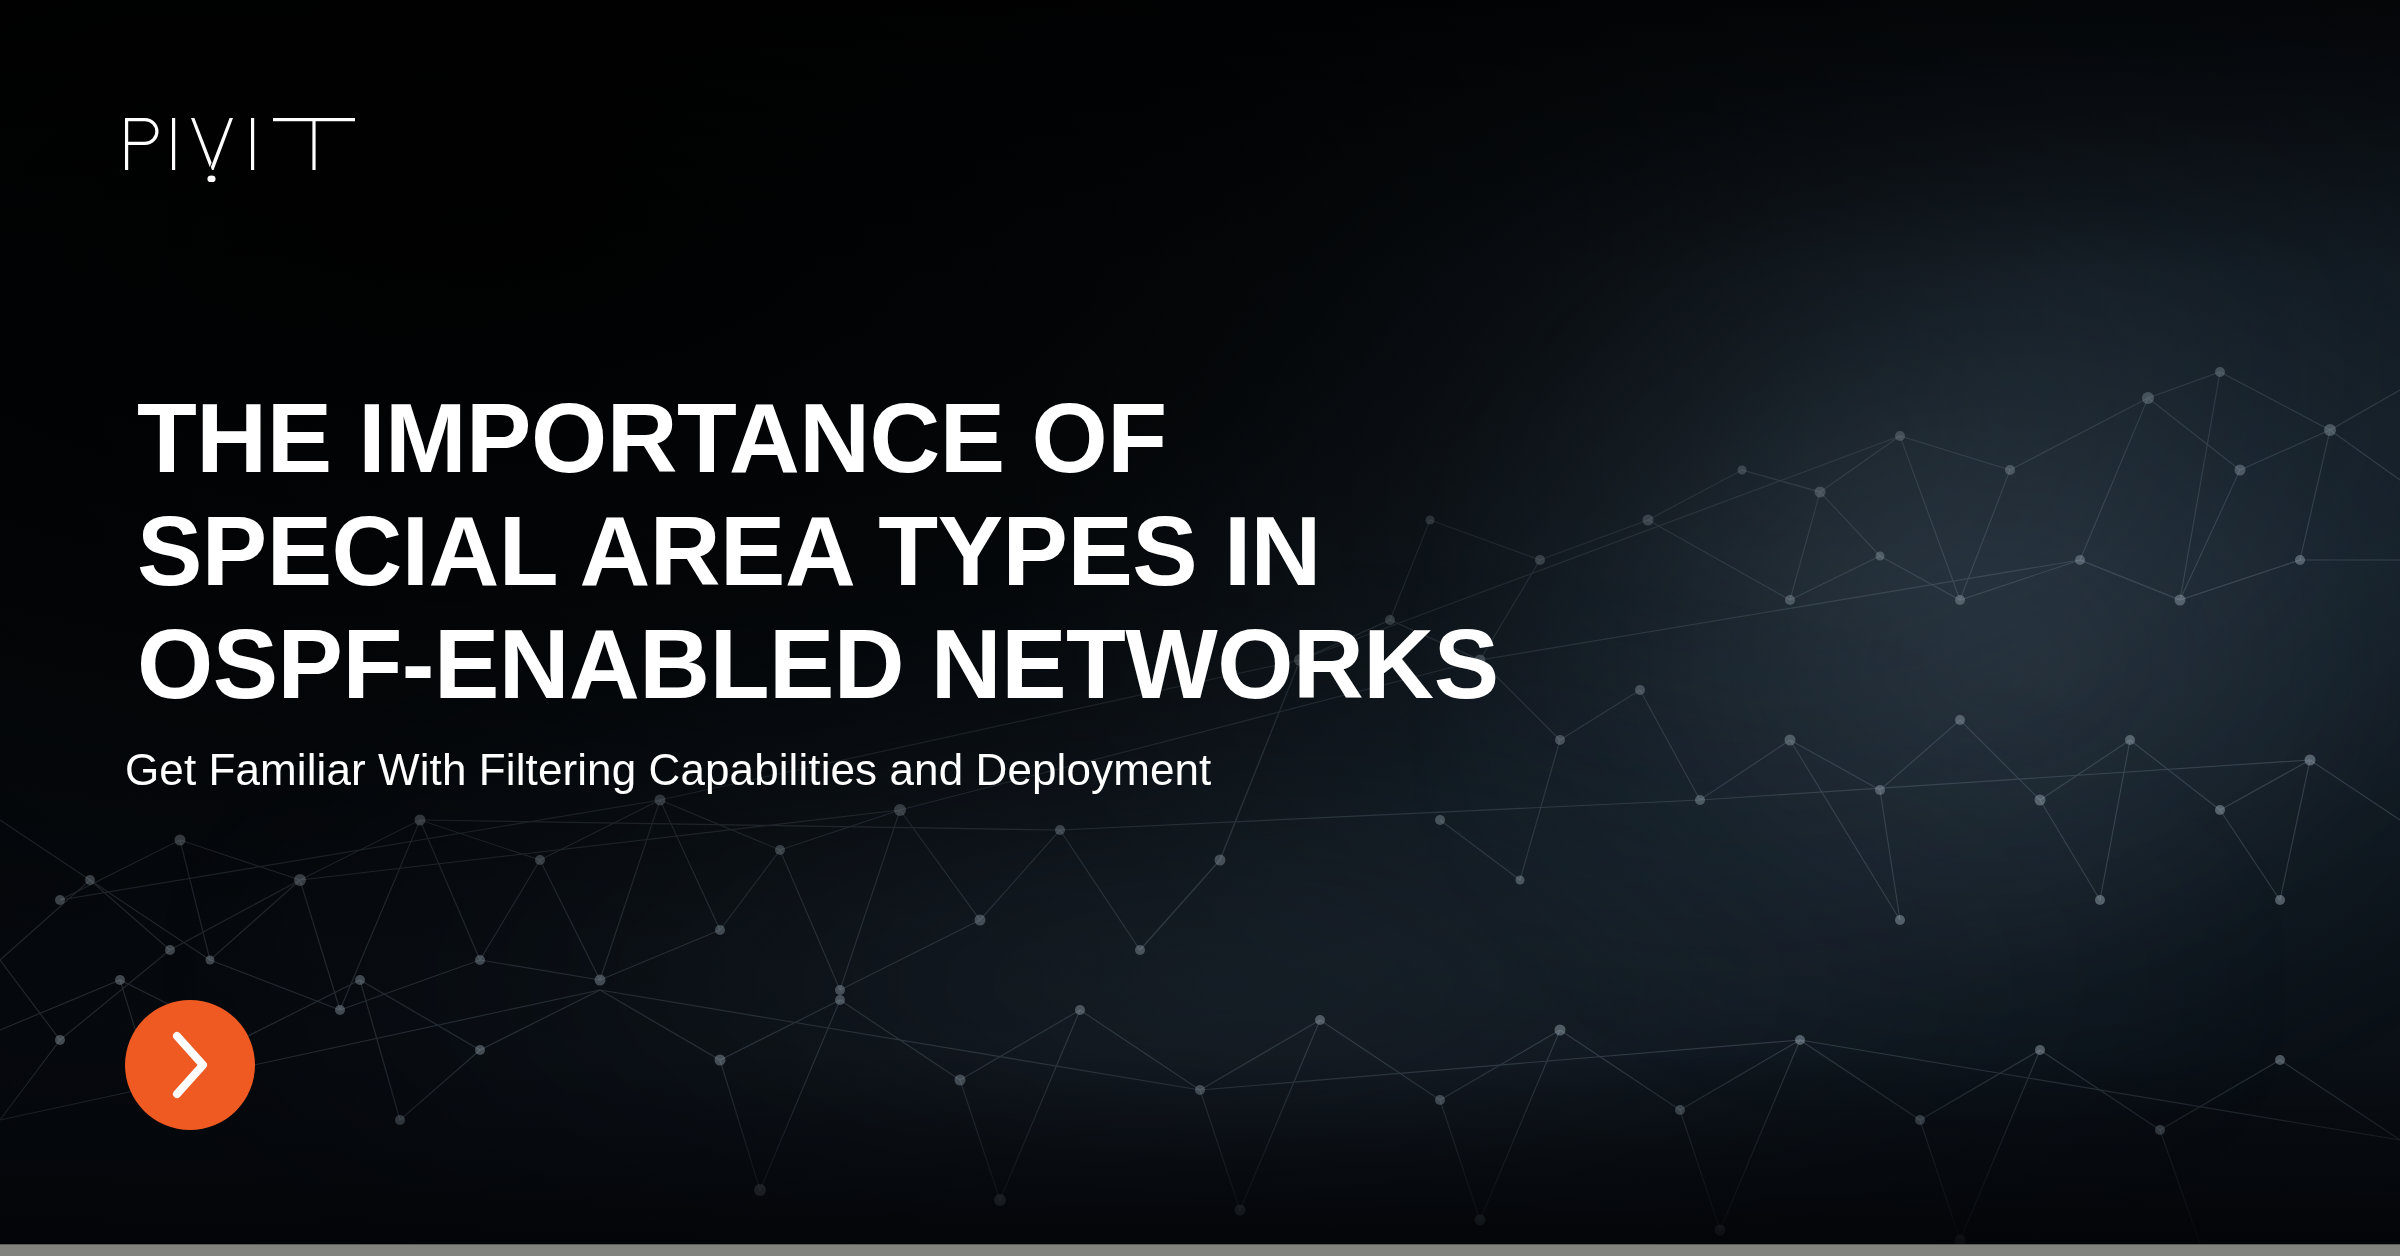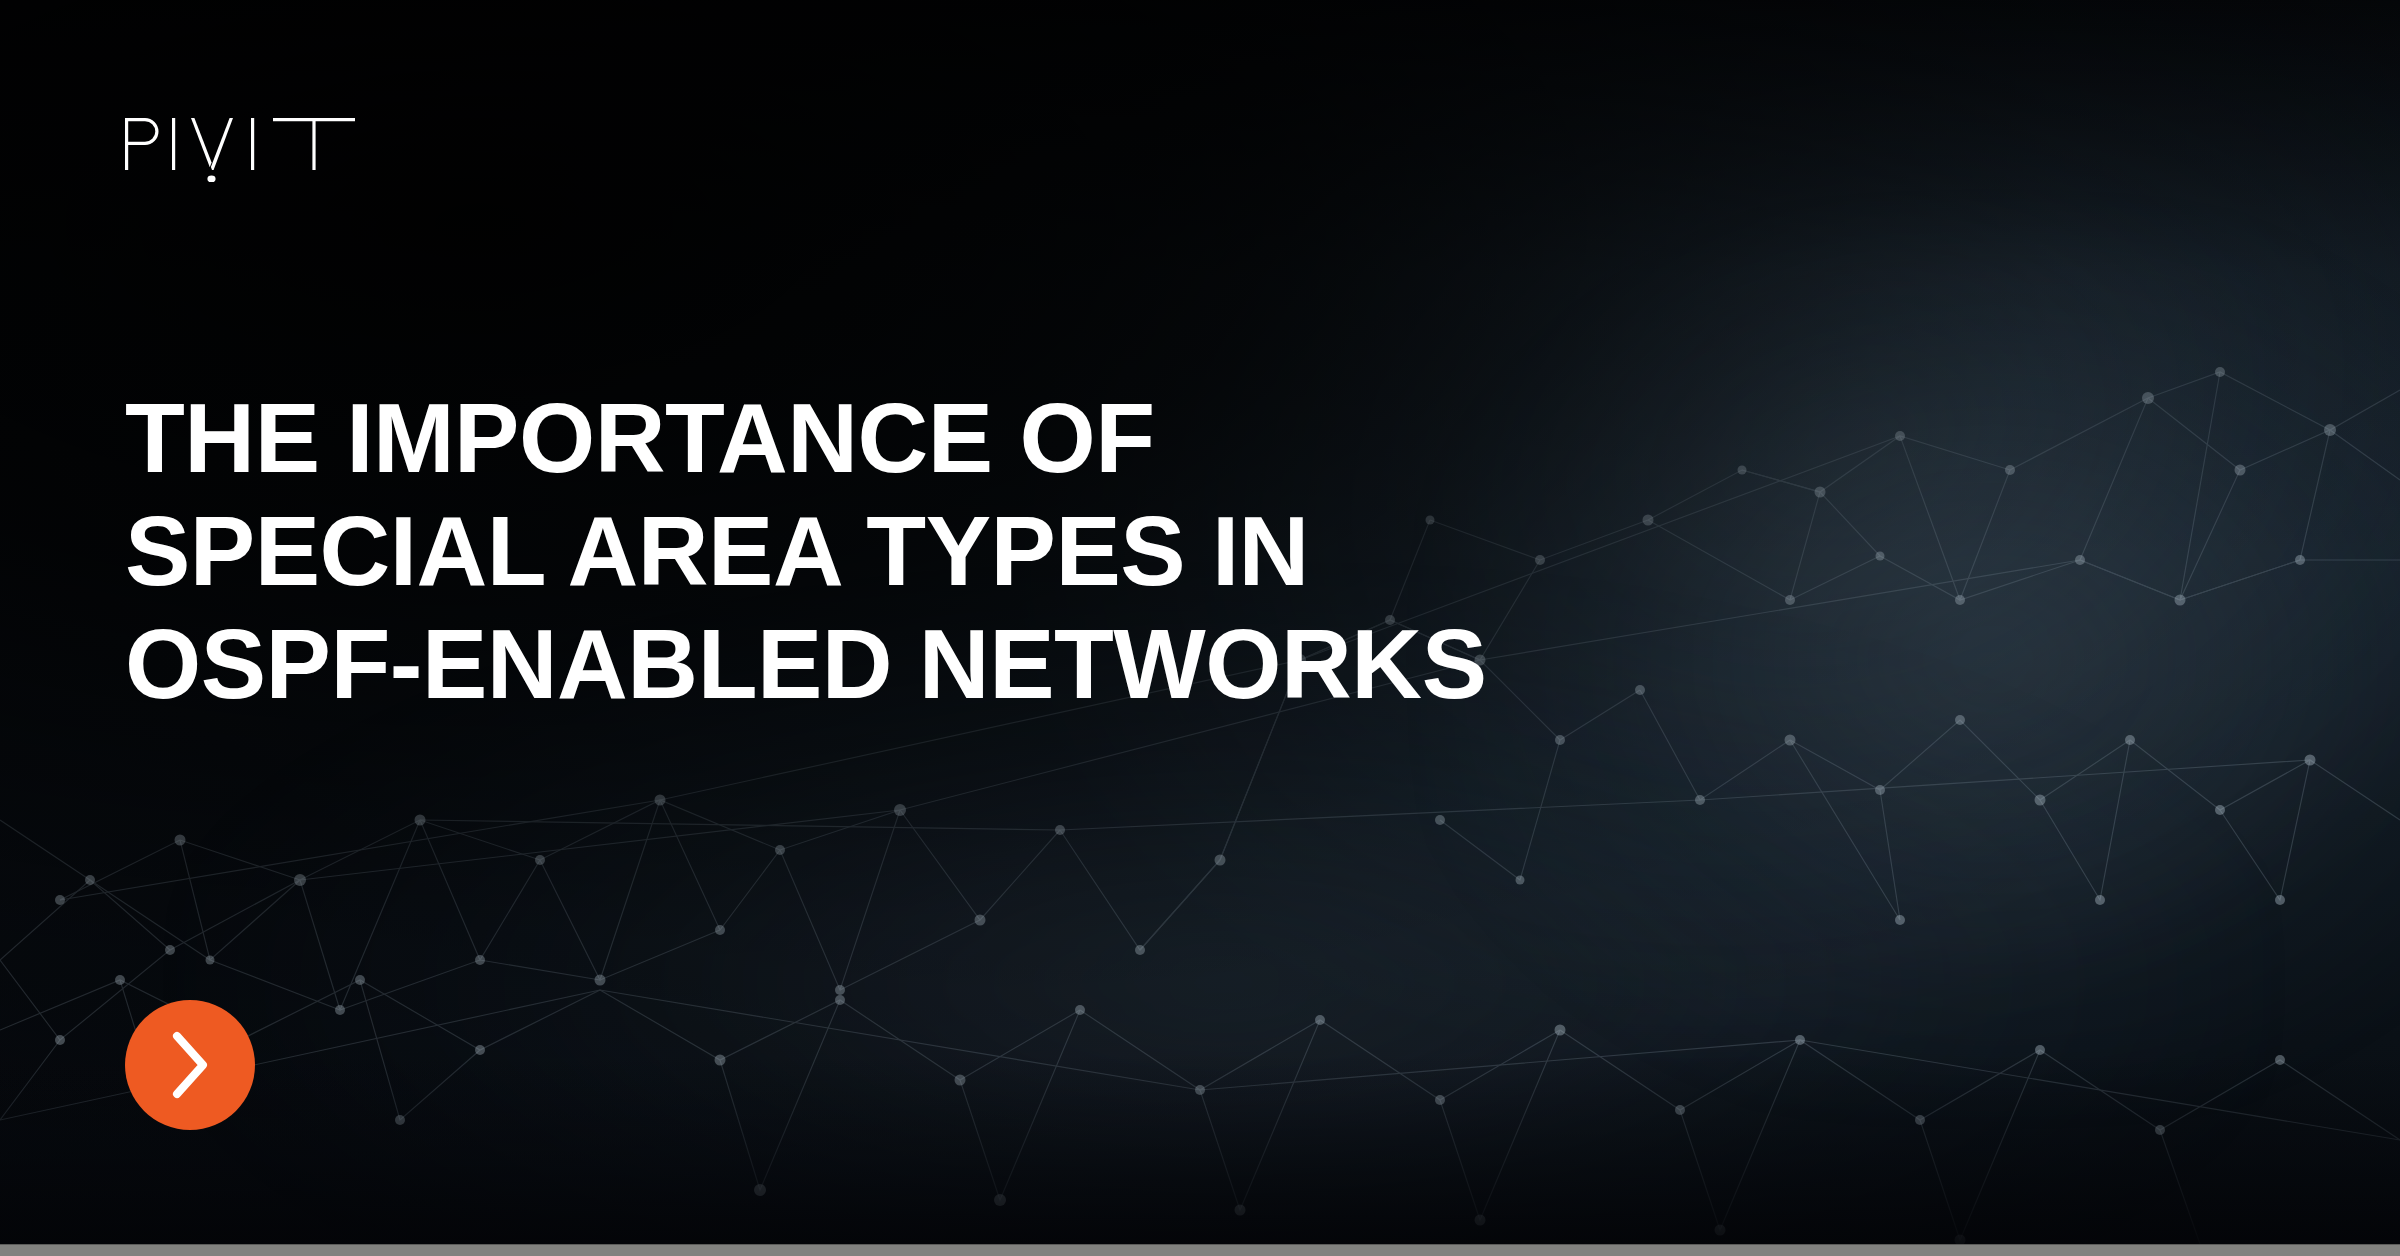--- a/index.html
+++ b/index.html
@@ -82,21 +82,21 @@
     position: absolute;
     left: 125px;
     top: 118px;
     height: 64px;
     display: block;
   }
 
   
   #headline {
     position: absolute;
-    left: 125px;
+    left: 137px;
     top: 382px;
     margin: 0;
     color: #ffffff;
     font-family: "Liberation Sans", sans-serif;
     font-weight: 700;
     font-size: 98px;
     line-height: 113px;
     letter-spacing: -0.5px;
     text-transform: uppercase;
     white-space: pre-line;
@@ -334,20 +334,21 @@
 
       <path d="M148 0 h82 v3.2 h-82 z"></path>
       <path d="M187.4 0 h3.2 v52 h-3.2 z"></path>
     </g>
   </svg>
 
   <h1 id="headline">THE IMPORTANCE OF
 SPECIAL AREA TYPES IN
 OSPF-ENABLED NETWORKS</h1>
 
+  <p id="subhead">Get Familiar With Filtering Capabilities and Deployment</p>
 
   <button id="cta" aria-label="Next">
     <span style="display:flex;">
       <svg width="46" height="70" viewBox="0 0 46 70" xmlns="http://www.w3.org/2000/svg">
         <path d="M10 6 L36 35 L10 64" fill="none" stroke="#ffffff" stroke-width="8" stroke-linecap="round" stroke-linejoin="round"></path>
       </svg>
     </span>
   </button>
 
 </div>

